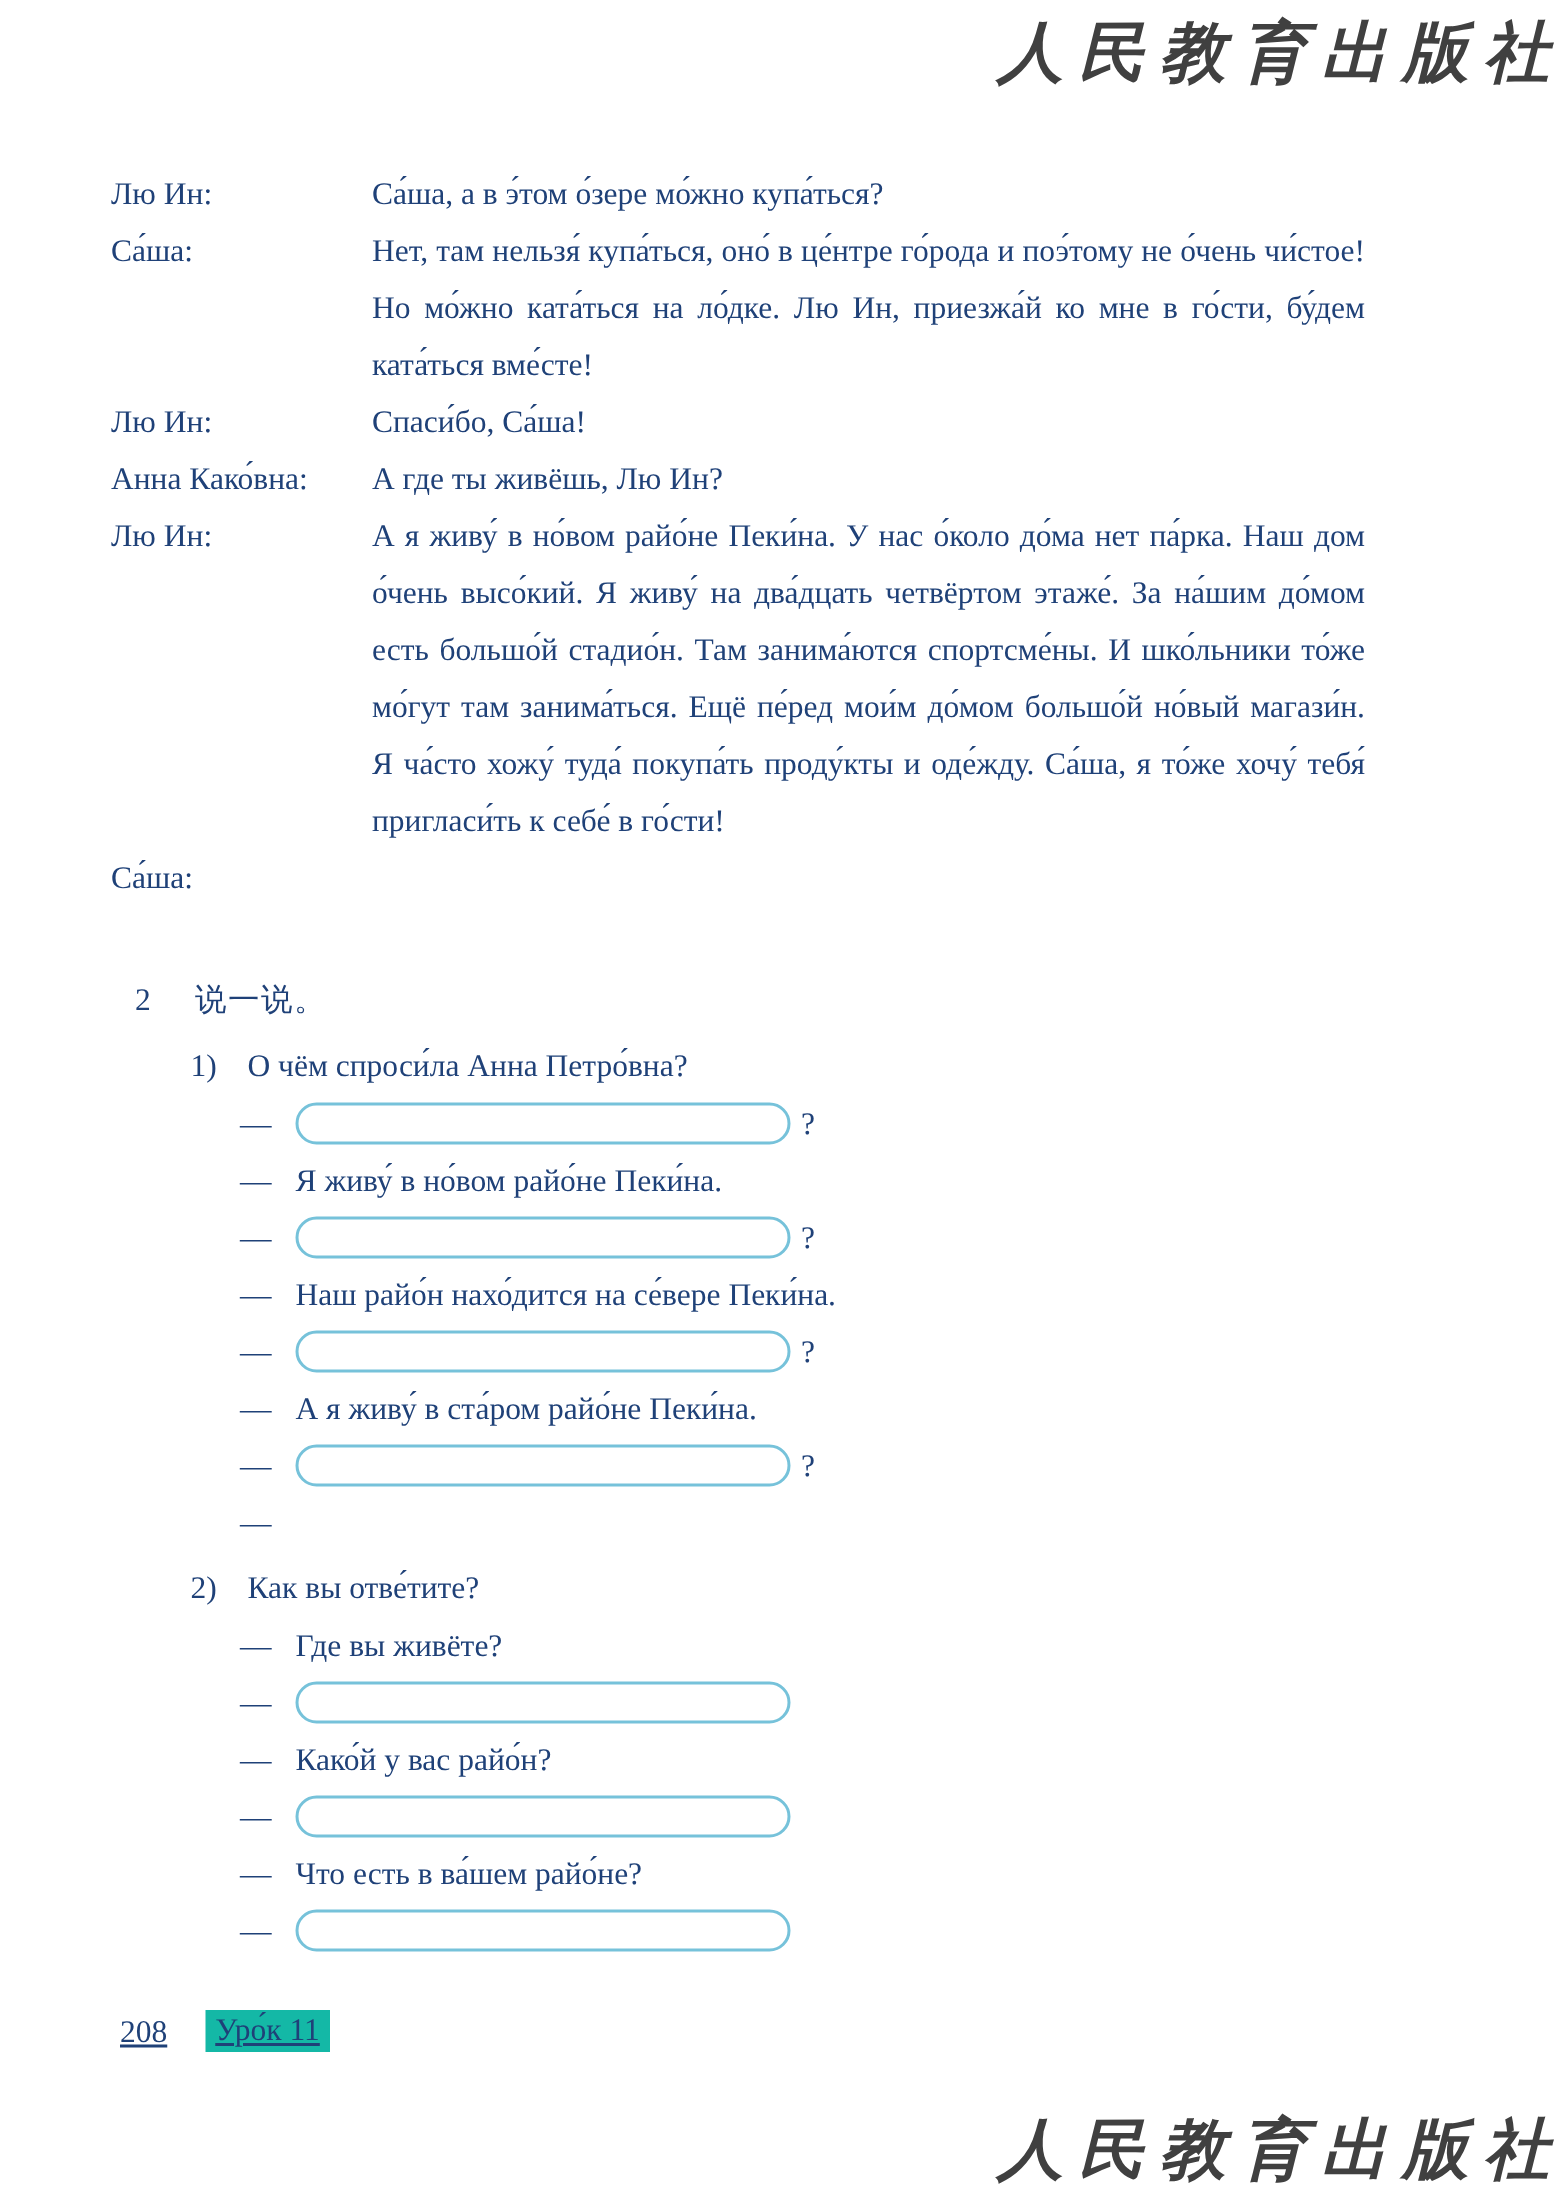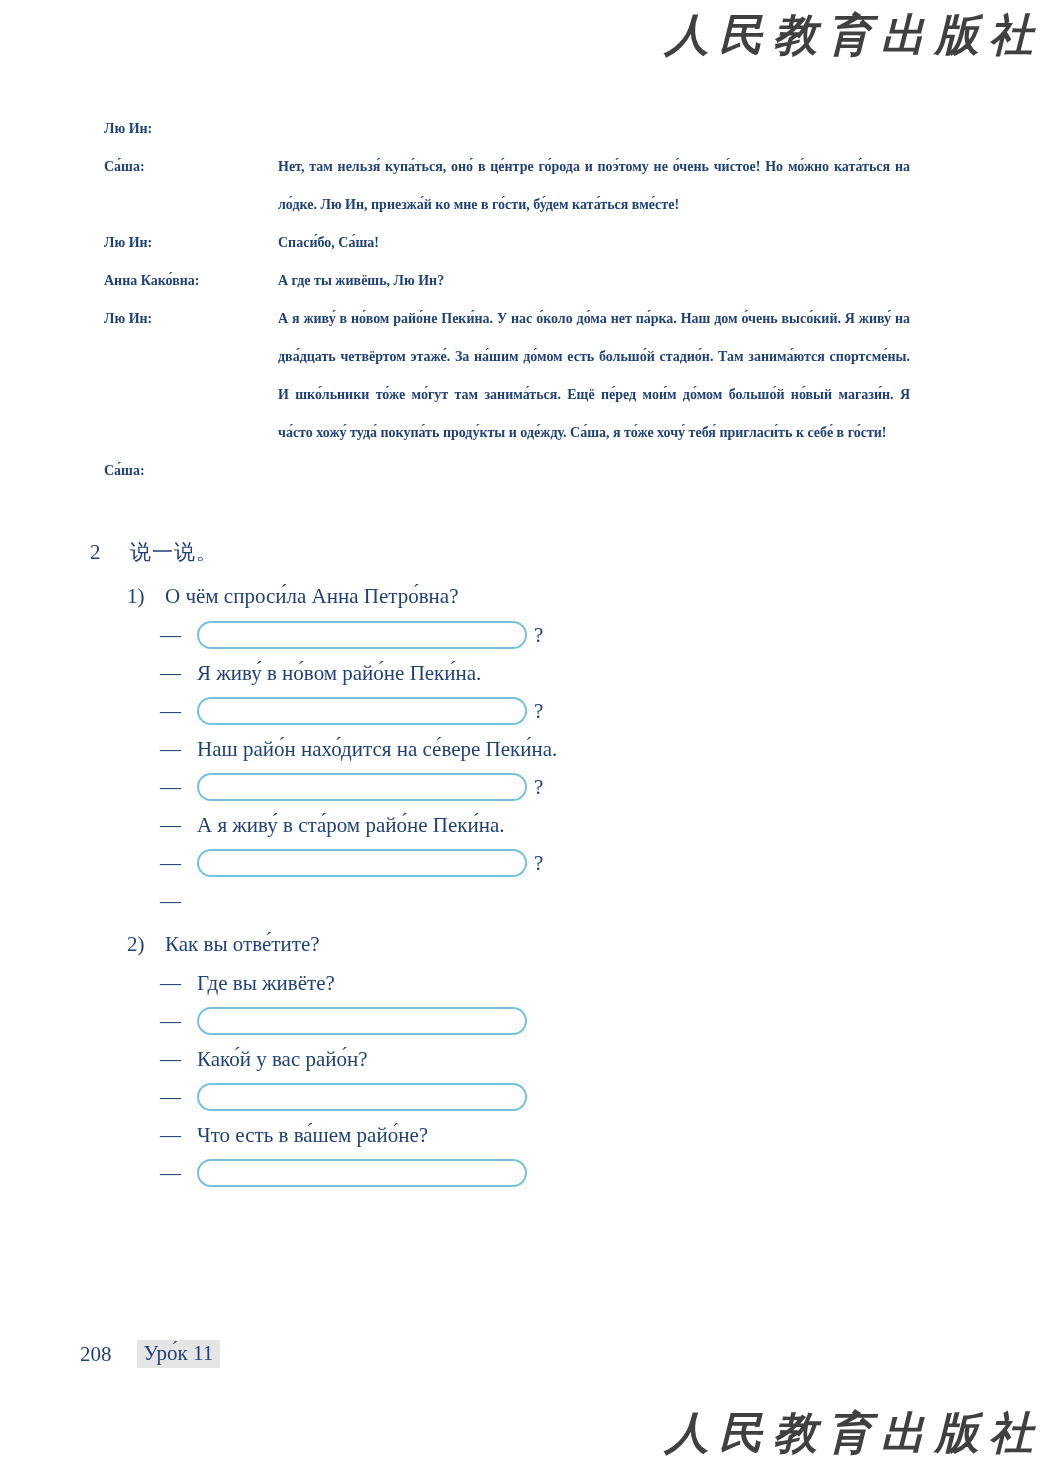--- a/index.html
+++ b/index.html
@@ -25,24 +25,23 @@
   }
   .logo-top { padding-top: 10px; height: 50px; }
   .logo-bottom {
     position: absolute;
     top: 1408px;
     left: 0;
     width: 100%;
   }
   
   .dialogue {
-    margin: 50px 133px 0 104px;
-    font-size: 14px;
+    margin: 50px 133px 0 74px;
+    font-size: 21px;
     line-height: 38px;
-    font-weight: bold;
   }
   .d-row {
     display: grid;
     grid-template-columns: 174px 1fr;
   }
   .speaker { white-space: nowrap; }
   .speech { text-align: justify; }
   
   .exercise { margin-top: 42px; font-size: 21px; }
   .ex-header {
@@ -81,34 +80,36 @@
   .suffix { }
   
   .footer {
     position: absolute;
     top: 1340px;
     left: 80px;
     font-size: 21px;
     display: flex;
     align-items: center;
   }
-  .pagenum { margin-right: 25px; }
+  .pagenum { margin-right: 25px; text-decoration: underline; }
   .lesson-badge {
-    background: #e5e5e5;
+    background: #14b8a6;
     padding: 1px 7px 2px 7px;
+    text-decoration: underline;
   }
 </style>
 </head>
 <body>
 
 <div class="logo logo-top">人民教育出版社</div>
 
 <div class="dialogue">
   <div class="d-row">
     <div class="speaker">Лю Ин:</div>
+    <div class="speech">Са́ша, а в э́том о́зере мо́жно купа́ться?</div>
   </div>
   <div class="d-row">
     <div class="speaker">Са́ша:</div>
     <div class="speech">Нет, там нельзя́ купа́ться, оно́ в це́нтре го́рода и поэ́тому не о́чень чи́стое! Но мо́жно ката́ться на ло́дке. Лю Ин, приезжа́й ко мне в го́сти, бу́дем ката́ться вме́сте!</div>
   </div>
   <div class="d-row">
     <div class="speaker">Лю Ин:</div>
     <div class="speech">Спаси́бо, Са́ша!</div>
   </div>
   <div class="d-row">

